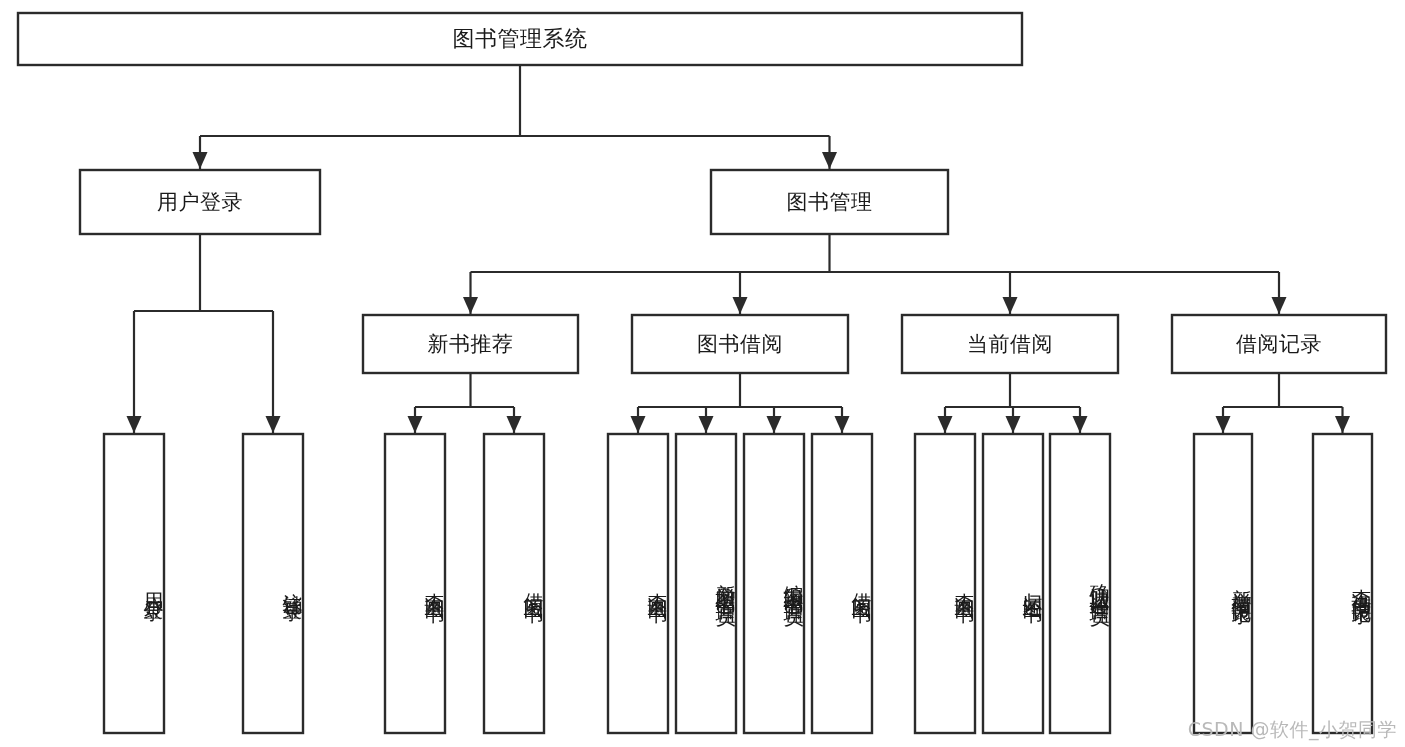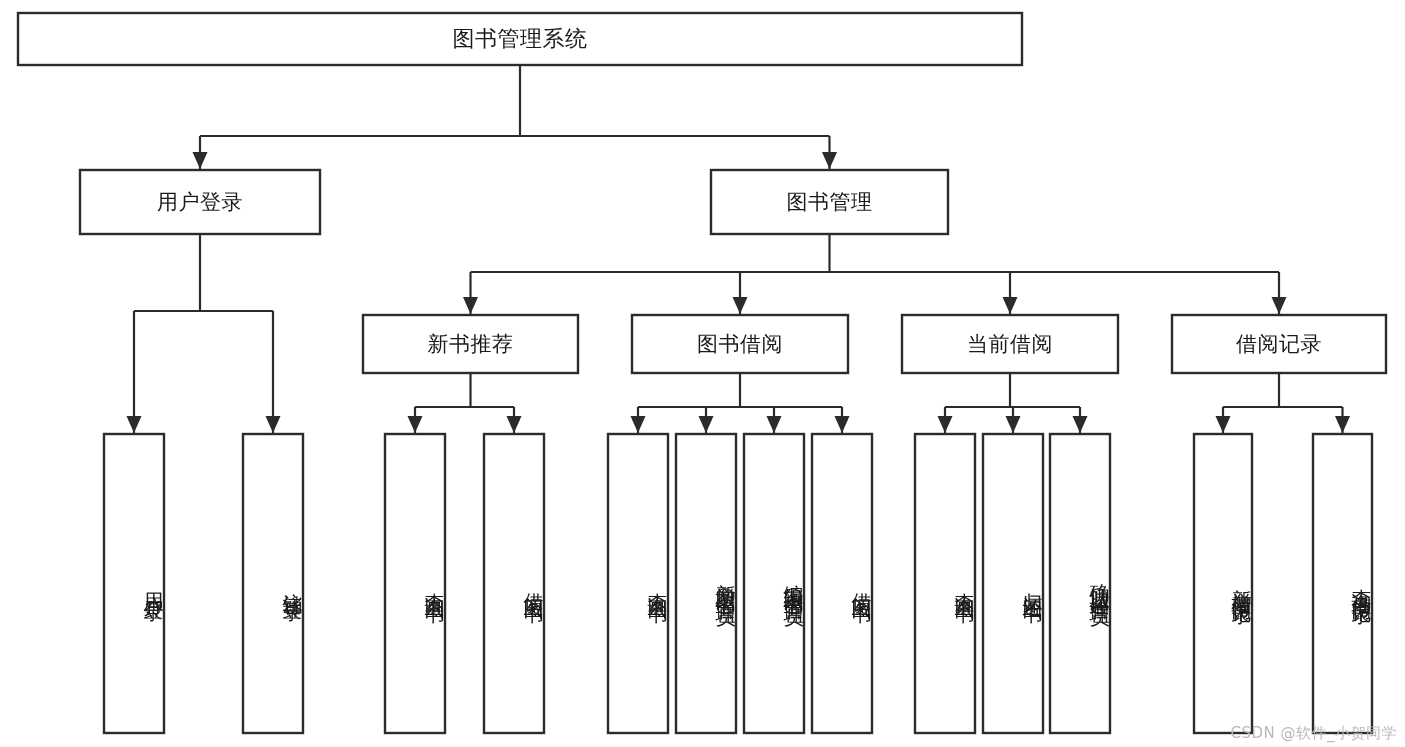--- a/index.html
+++ b/index.html
@@ -66,21 +66,21 @@
     color: #1a1a1a;
     letter-spacing: 3.5px;
     pointer-events: none;
     white-space: nowrap;
   }
   .watermark {
     position: absolute;
     right: 8px;
     bottom: 4px;
     font-family: "DejaVu Sans", "Liberation Sans", sans-serif;
-    font-size: 15px;
+    font-size: 19px;
     color: #b9b9b9;
     letter-spacing: 0.5px;
     white-space: nowrap;
   }
 </style>
 </head>
 <body>
 
 <div id="diagram-root">
 

